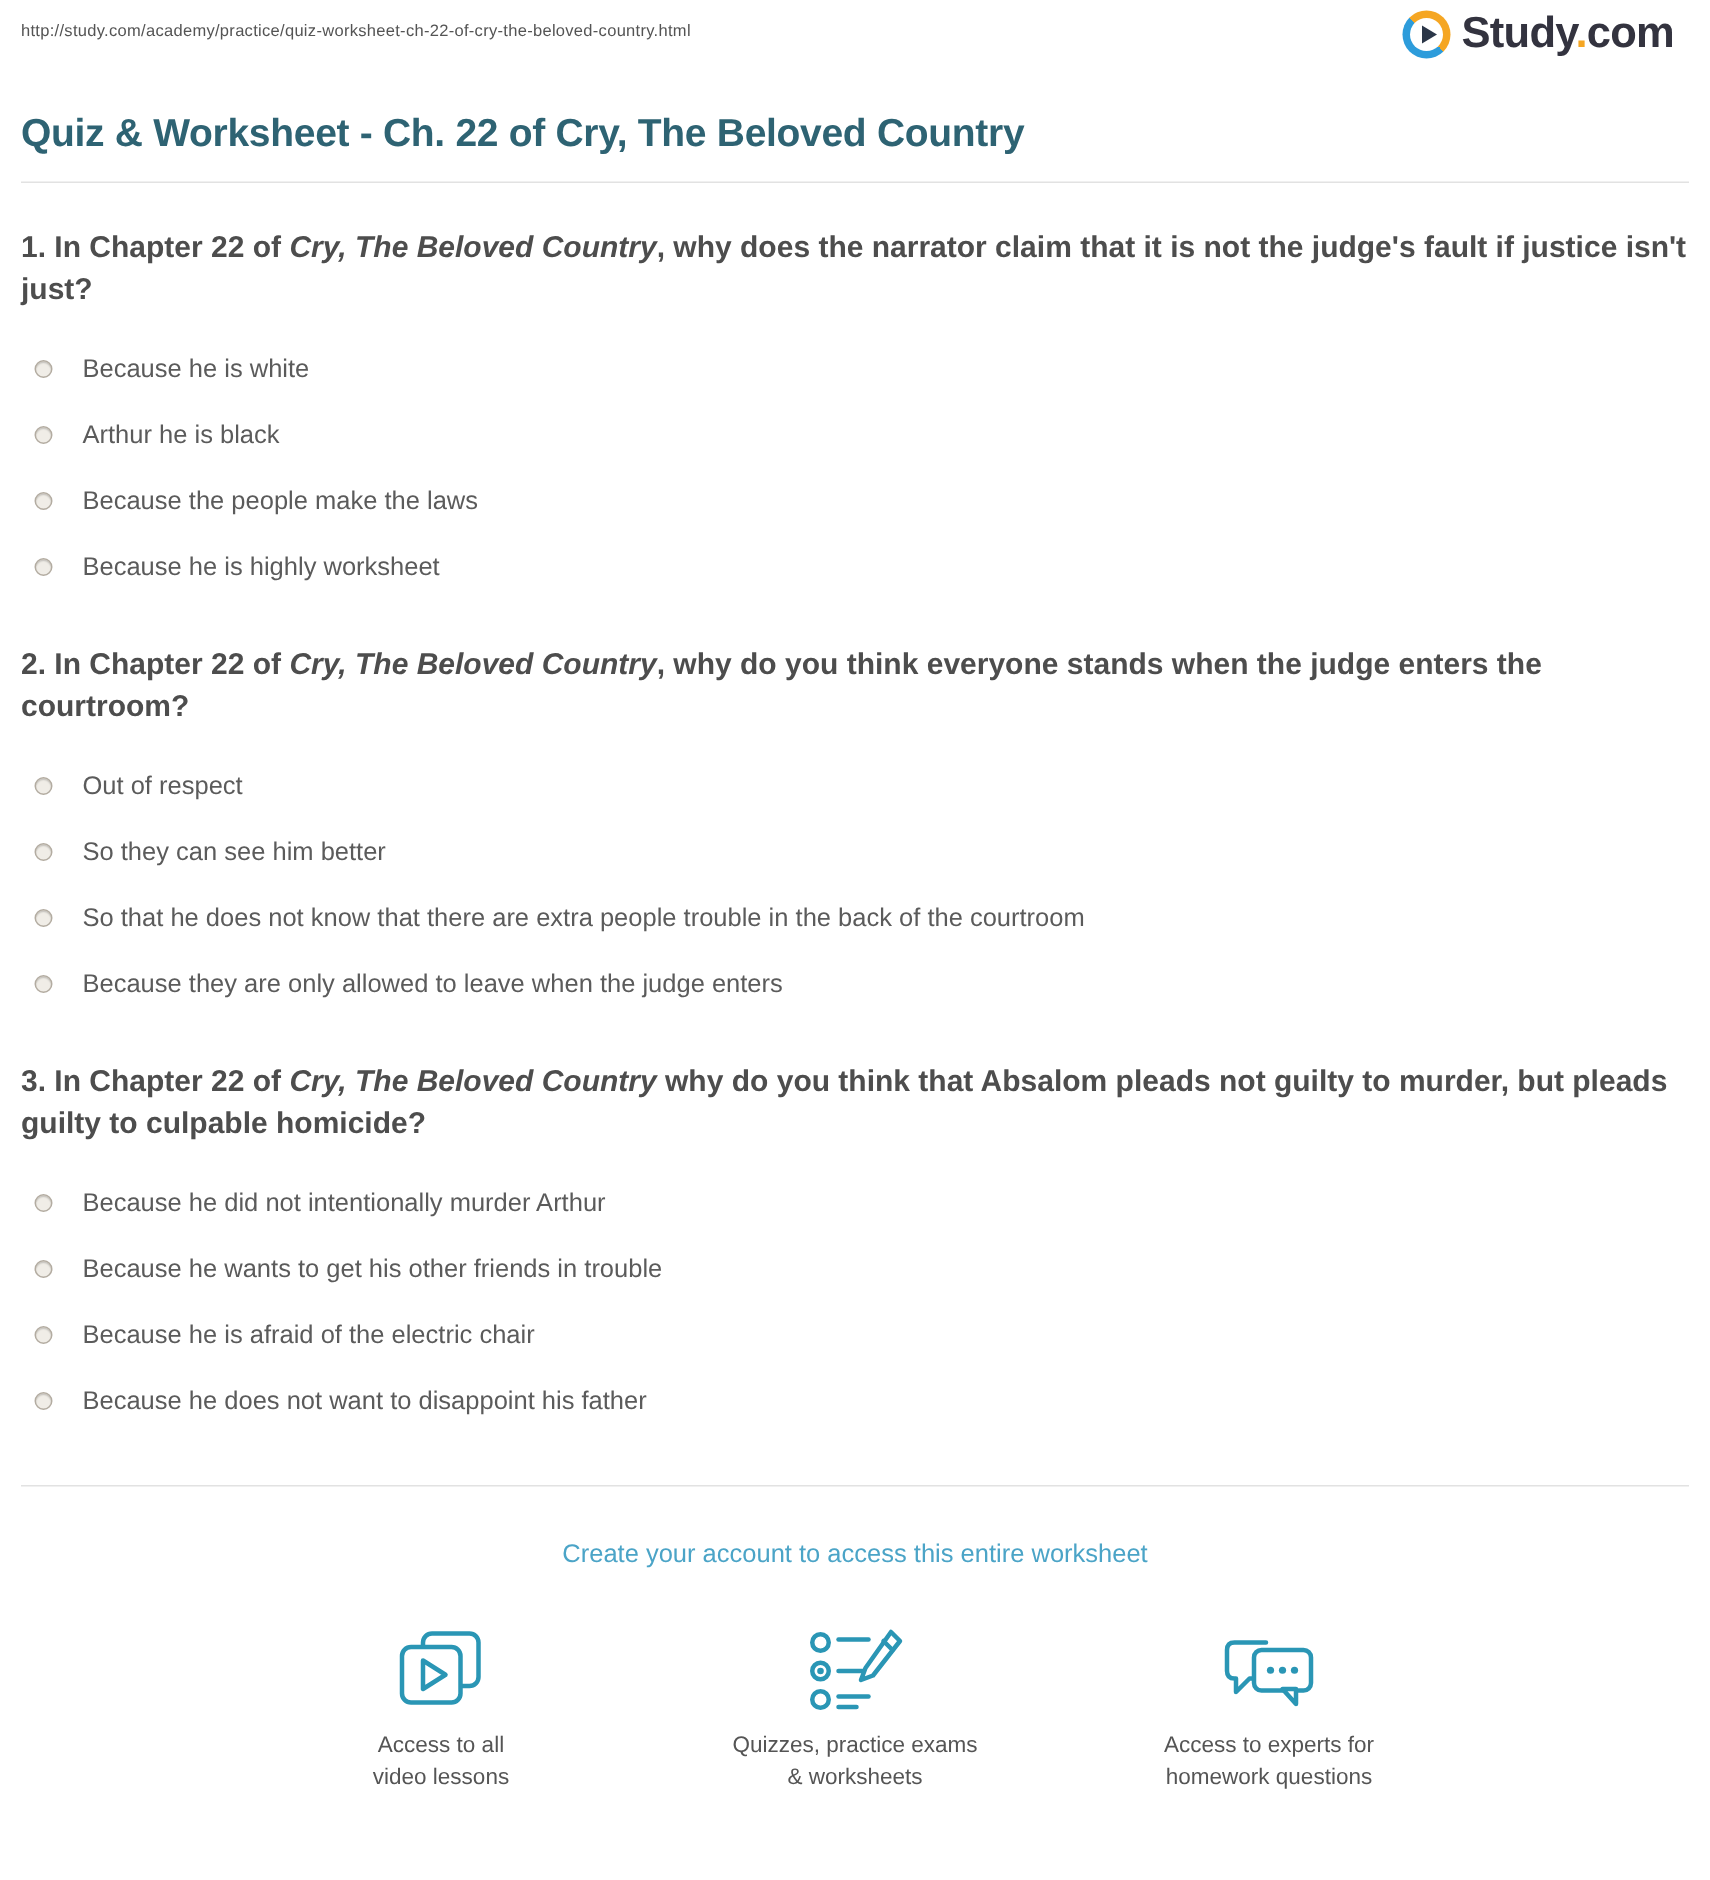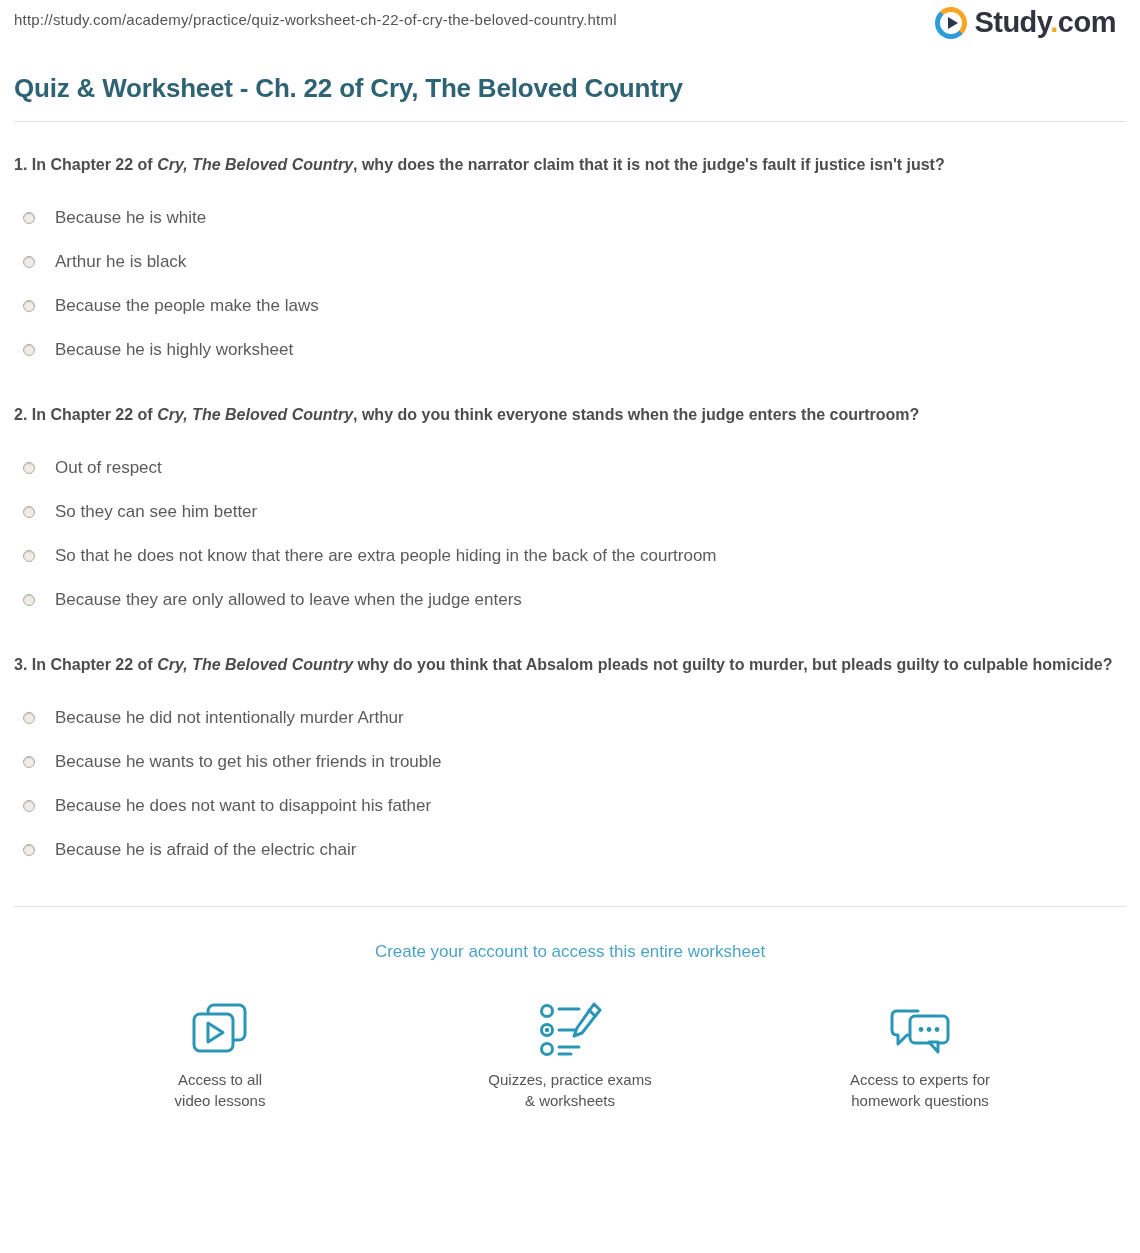--- a/index.html
+++ b/index.html
@@ -8,60 +8,60 @@
     width: 1140px;
     min-height: 1253px;
     font-family: "Liberation Sans", "DejaVu Sans", sans-serif;
     color: #4d4d4d;
     position: relative;
   }
   .page { padding: 0 14px; }
 
   
   .top-bar { position: relative; height: 52px; padding-top: 11px; }
-  .url-text { font-size: 15px; color: #545454; letter-spacing: 0.2px; }
+  .url-text { font-size: 11px; color: #545454; letter-spacing: 0.2px; }
   .logo { position: absolute; top: 6px; right: 10px; display: flex; align-items: center; gap: 7px; cursor: pointer; }
   .logo-badge {
     width: 32px; height: 32px; border-radius: 50%;
     background: conic-gradient(from 315deg, #f5a623 0 50%, #2d9cdb 50% 100%);
     display: flex; align-items: center; justify-content: center;
   }
   .logo-badge-inner {
     width: 22px; height: 22px; border-radius: 50%; background: #ffffff;
     display: flex; align-items: center; justify-content: center;
   }
   .logo-play { width: 0; height: 0; border-left: 10px solid #2b3648; border-top: 6px solid transparent; border-bottom: 6px solid transparent; margin-left: 3px; }
   .logo-word { font-size: 29px; font-weight: 700; color: #33333f; letter-spacing: -0.5px; }
   .logo-word .dot { color: #f5a623; }
 
   
   .page-title { margin-top: 21px; font-size: 26px; font-weight: 700; color: #2e6373; letter-spacing: -0.2px; }
   .title-rule { border: none; border-top: 1px solid #e2e2e2; margin-top: 17px; }
 
   
   .question-block { margin-top: 29px; }
-  .question-text { font-size: 16px; font-weight: 700; color: #4d4d4d; line-height: 28px; max-width: 1118px; }
+  .question-text { font-size: 20px; font-weight: 700; color: #4d4d4d; line-height: 28px; max-width: 1118px; }
   .question-text .book { font-style: italic; font-weight: 700; }
   .options { margin-top: 17px; }
   .option-row { display: flex; align-items: center; height: 44px; padding-left: 9px; cursor: pointer; }
   .radio {
     width: 12px; height: 12px; border-radius: 50%;
     border: 1px solid #b3aca1; background: #f0ede7;
     box-shadow: inset 0 1px 1px rgba(0,0,0,0.18);
     flex: 0 0 auto;
   }
   .option-label { margin-left: 20px; font-size: 17px; color: #5b5b5b; }
 
   
   .cta-rule { border: none; border-top: 1px solid #e2e2e2; margin-top: 34px; }
   .cta { text-align: center; }
   .cta-heading { margin-top: 35px; font-size: 17px; font-weight: 400; color: #4ba4c7; }
   .cta-sub { margin-top: 9px; font-size: 15px; color: #555555; }
 
-  .features { display: flex; justify-content: center; align-items: flex-start; gap: 120px; margin-top: 39px; }
+  .features { display: flex; justify-content: center; align-items: flex-start; gap: 46px; margin-top: 39px; }
   .feature { width: 230px; text-align: center; }
   .feature-icon { height: 58px; display: flex; align-items: center; justify-content: center; }
   .feature-label { margin-top: 10px; font-size: 15px; color: #555555; line-height: 21px; }
 
   svg.icon { stroke: #2a96b5; fill: none; stroke-width: 3; stroke-linecap: round; stroke-linejoin: round; }
   svg.icon .fill { fill: #2a96b5; stroke: none; }
   svg.icon .white { fill: #ffffff; }
 </style>
 </head>
 <body>
@@ -111,21 +111,21 @@
       <div class="option-row">
         <span class="radio"></span>
         <span class="option-label">Out of respect</span>
       </div>
       <div class="option-row">
         <span class="radio"></span>
         <span class="option-label">So they can see him better</span>
       </div>
       <div class="option-row">
         <span class="radio"></span>
-        <span class="option-label">So that he does not know that there are extra people hiding in the back of the courtroom</span>
+        <span class="option-label">So that he does not know that there are extra people trouble in the back of the courtroom</span>
       </div>
       <div class="option-row">
         <span class="radio"></span>
         <span class="option-label">Because they are only allowed to leave when the judge enters</span>
       </div>
     </div>
   </div>
 
   <div class="question-block">
     <div class="question-text"><span>3. In Chapter 22 of </span><span class="book">Cry, The Beloved Country</span><span> why do you think that Absalom pleads not guilty to murder, but pleads guilty to culpable homicide?</span></div>
@@ -133,25 +133,25 @@
       <div class="option-row">
         <span class="radio"></span>
         <span class="option-label">Because he did not intentionally murder Arthur</span>
       </div>
       <div class="option-row">
         <span class="radio"></span>
         <span class="option-label">Because he wants to get his other friends in trouble</span>
       </div>
       <div class="option-row">
         <span class="radio"></span>
+        <span class="option-label">Because he is afraid of the electric chair</span>
+      </div>
+      <div class="option-row">
+        <span class="radio"></span>
         <span class="option-label">Because he does not want to disappoint his father</span>
-      </div>
-      <div class="option-row">
-        <span class="radio"></span>
-        <span class="option-label">Because he is afraid of the electric chair</span>
       </div>
     </div>
   </div>
 
   <hr class="cta-rule">
 
   <div class="cta">
     <div class="cta-heading">Create your account to access this entire worksheet</div>
 
     <div class="features">

